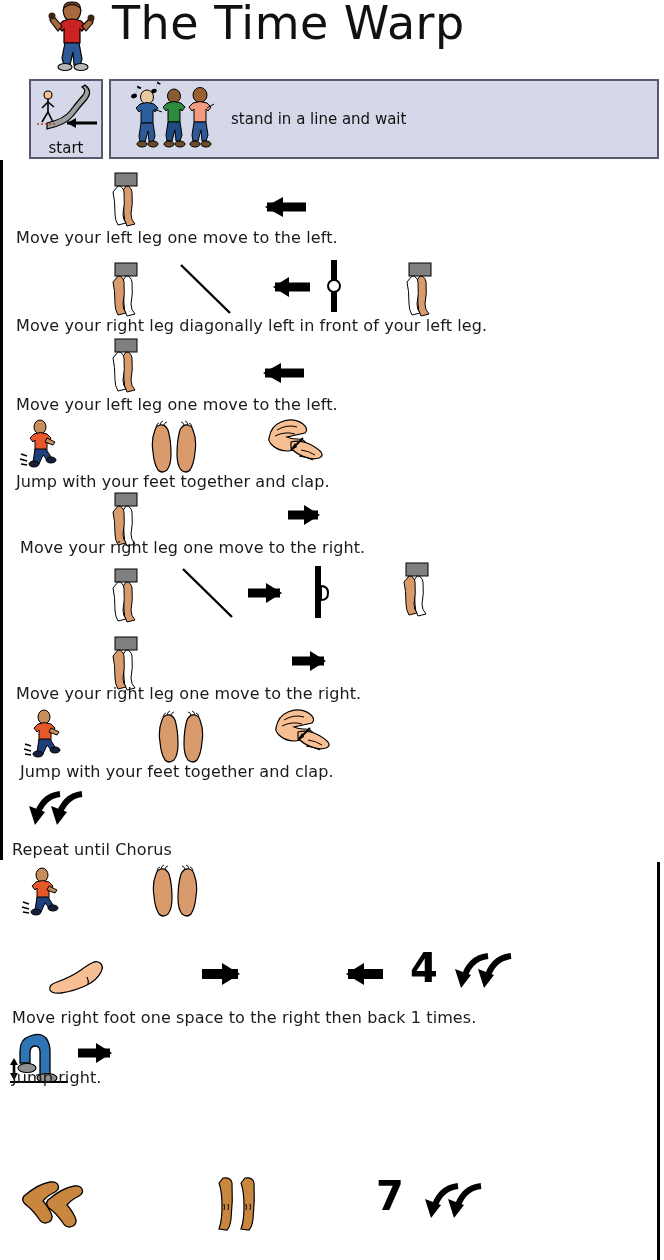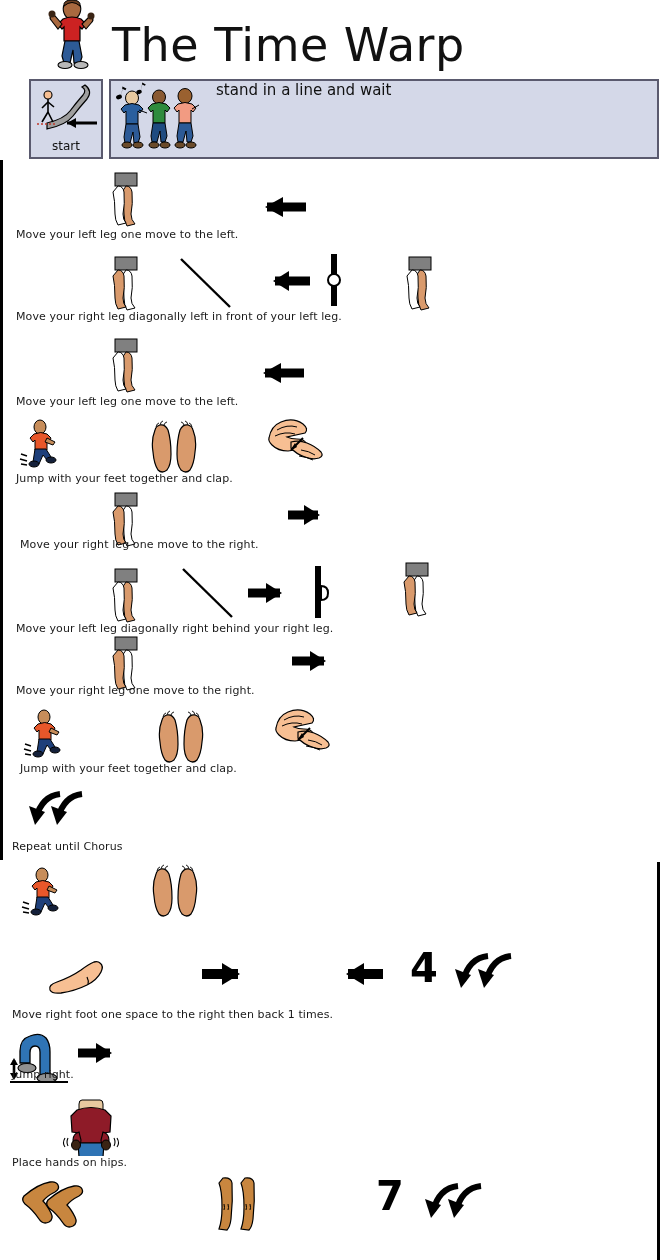--- a/index.html
+++ b/index.html
@@ -10,51 +10,51 @@
     overflow: hidden;
   }
   #page { position: relative; width: 664px; height: 1260px; background:#fff; }
 
   
   .border-left-top   { position:absolute; left:0; top:160px; width:3px; height:700px; background:#000; }
   .border-right-bot  { position:absolute; left:657px; top:862px; width:3px; height:398px; background:#000; }
 
   
   .header { position:absolute; left:0; top:0; width:664px; height:78px; }
-  .title-row { display:flex; align-items:flex-end; height:74px; padding-left:46px; }
+  .title-row { display:flex; align-items:flex-start; height:74px; padding-left:46px; }
   .title-text {
     font-family:"DejaVu Sans", sans-serif;
     font-size:46px; font-weight:400; color:#111;
     letter-spacing:0.5px; line-height:1; margin-left:14px;
     padding-bottom:6px;
   }
 
   
   .startbar { position:absolute; left:29px; top:79px; width:630px; height:80px; display:flex; gap:6px; }
   .start-box {
     width:74px; height:80px; background:#d4d8e8; border:2px solid #5a5a6e;
     display:flex; flex-direction:column; align-items:center; justify-content:flex-start;
     padding-top:2px;
   }
   .start-label {
-    font-family:"DejaVu Sans", sans-serif; font-size:12px; color:#111; margin-top:-2px;
+    font-family:"DejaVu Sans", sans-serif; font-size:15px; color:#111; margin-top:-2px;
   }
   .wait-box {
     flex:1; height:80px; background:#d4d8e8; border:2px solid #5a5a6e;
-    display:flex; padding-left:3px;
+    display:flex; align-items:center; padding-left:18px;
   }
   .wait-text {
     font-family:"DejaVu Sans", sans-serif; font-size:15px; color:#111; margin-left:10px;
   }
 
   
   .row { position:absolute; }
   .caption {
     position:absolute; font-family:"DejaVu Sans", sans-serif;
-    font-size:11px; color:#1a1a1a; white-space:nowrap; letter-spacing:0.1px;
+    font-size:16px; color:#1a1a1a; white-space:nowrap; letter-spacing:0.1px;
   }
   .ic { position:absolute; }
 
   
   .arrow { position:absolute; }
   .bignum {
     position:absolute; font-family:"DejaVu Sans", sans-serif;
     font-weight:bold; font-size:40px; color:#000; line-height:1;
   }
 </style>
@@ -161,21 +161,21 @@
     </span>
     <span class="arrow" style="left:245px;top:28px;">
       <svg width="62" height="22" viewBox="0 0 62 22">
         <line x1="61" y1="11" x2="22" y2="11" stroke="#000" stroke-width="9"></line>
         <polygon points="20,11 38,1 38,21" fill="#000"></polygon>
       </svg>
     </span>
     <span class="caption" style="left:16px;top:60px;">Move your left leg one move to the left.</span>
   </div>
 
-  <div class="row" style="left:0;top:252px;width:647px;height:82px;">
+  <div class="row" style="left:0;top:258px;width:647px;height:82px;">
     <span class="ic" style="left:104px;top:4px;">
       <svg width="46" height="58" viewBox="0 0 46 58">
         <rect x="11" y="1" width="22" height="13" fill="#808080" stroke="#000" stroke-width="1"></rect>
         <path d="M22 14 q5 0 6 6 q1 12 -1 22 q0 6 4 10 l-8 2 q-3 -5 -3 -12 q0 -14 -2 -22z" fill="#ffffff" stroke="#000" stroke-width="1"></path>
         <path d="M14 14 q5 0 6 6 q1 12 -1 22 q0 6 3 9 l-8 2 q-3 -5 -3 -11 q0 -14 -2 -22z" fill="#d99a6c" stroke="#000" stroke-width="1"></path>
       </svg>
     </span>
     <span class="ic" style="left:178px;top:4px;">
       <svg width="58" height="54" viewBox="0 0 58 54">
         <line x1="3" y1="3" x2="52" y2="51" stroke="#000" stroke-width="2.4"></line>
@@ -307,21 +307,20 @@
         <path d="M9 20 q7 0 7 7 q0 7 -7 7z" fill="#fff" stroke="#000" stroke-width="2"></path>
       </svg>
     </span>
     <span class="ic" style="left:395px;top:0px;">
       <svg width="46" height="58" viewBox="0 0 46 58">
         <rect x="11" y="1" width="22" height="13" fill="#808080" stroke="#000" stroke-width="1"></rect>
         <path d="M22 14 q5 0 6 6 q1 12 -1 22 q0 6 4 10 l-8 2 q-3 -5 -3 -12 q0 -14 -2 -22z" fill="#ffffff" stroke="#000" stroke-width="1"></path>
         <path d="M14 14 q5 0 6 6 q1 12 -1 22 q0 6 3 9 l-8 2 q-3 -5 -3 -11 q0 -14 -2 -22z" fill="#d99a6c" stroke="#000" stroke-width="1"></path>
       </svg>
     </span>
-    <span class="caption" style="left:16px;top:60px;">Move your left leg diagonally right behind your right leg.</span>
   </div>
 
   <div class="row" style="left:0;top:636px;width:664px;height:76px;">
     <span class="ic" style="left:104px;top:0px;">
       <svg width="46" height="58" viewBox="0 0 46 58">
         <rect x="11" y="1" width="22" height="13" fill="#808080" stroke="#000" stroke-width="1"></rect>
         <path d="M22 14 q5 0 6 6 q1 12 -1 22 q0 6 4 10 l-8 2 q-3 -5 -3 -12 q0 -14 -2 -22z" fill="#ffffff" stroke="#000" stroke-width="1"></path>
         <path d="M14 14 q5 0 6 6 q1 12 -1 22 q0 6 3 9 l-8 2 q-3 -5 -3 -11 q0 -14 -2 -22z" fill="#d99a6c" stroke="#000" stroke-width="1"></path>
       </svg>
     </span>
@@ -466,40 +465,20 @@
     </span>
     <span class="arrow" style="left:78px;top:14px;">
       <svg width="52" height="22" viewBox="0 0 52 22">
         <line x1="0" y1="11" x2="32" y2="11" stroke="#000" stroke-width="9"></line>
         <polygon points="34,11 18,1 18,21" fill="#000"></polygon>
       </svg>
     </span>
     <span class="caption" style="left:12px;top:40px;">Jump right.</span>
   </div>
 
-  <div class="row" style="left:0;top:1098px;width:664px;height:72px;">
-    <span class="ic" style="left:60px;top:0px;">
-      <svg width="64" height="58" viewBox="0 0 64 58">
-        <path d="M22 2 h18 q3 0 3 4 v6 h-24 v-6 q0 -4 3 -4z" fill="#e8c9a0" stroke="#000" stroke-width="1"></path>
-        <path d="M17 12 q14 -5 28 0 l6 6 -1 16 -7 1 v10 h-24 v-10 l-7 -1 -1 -16z" fill="#8e1b28" stroke="#000" stroke-width="1.2"></path>
-        <path d="M18 45 h26 l-1 14 h-24z" fill="#2f74b5" stroke="#000" stroke-width="1.2"></path>
-        <path d="M19 34 q-6 2 -6 8 q0 5 4 5 q4 0 4 -5z" fill="#8e1b28" stroke="#000" stroke-width="1.1"></path>
-        <path d="M43 34 q6 2 6 8 q0 5 -4 5 q-4 0 -4 -5z" fill="#8e1b28" stroke="#000" stroke-width="1.1"></path>
-        <ellipse cx="16" cy="47" rx="4.5" ry="5" fill="#3a2414" stroke="#000" stroke-width="1"></ellipse>
-        <ellipse cx="46" cy="47" rx="4.5" ry="5" fill="#3a2414" stroke="#000" stroke-width="1"></ellipse>
-        <g stroke="#000" stroke-width="1.1" fill="none">
-          <path d="M8 40 q-2 4 0 8"></path>
-            <path d="M5 40 q-3 5 0 9"></path>
-          <path d="M54 40 q2 4 0 8"></path>
-            <path d="M57 40 q3 5 0 9"></path>
-        </g>
-      </svg>
-    </span>
-    <span class="caption" style="left:12px;top:58px;">Place hands on hips.</span>
-  </div>
 
   <div class="row" style="left:0;top:1176px;width:664px;height:84px;">
     <span class="ic" style="left:18px;top:4px;">
       <svg width="70" height="54" viewBox="0 0 70 54">
         <path d="M6 16 q14 -12 26 -14 q6 -1 8 3 q2 4 -3 7 q-8 4 -12 9 q4 4 8 12 q3 6 -2 9 q-6 3 -10 -3 q-6 -9 -14 -15 q-4 -4 -1 -8z" fill="#c8863f" stroke="#000" stroke-width="1.3"></path>
         <path d="M30 20 q14 -12 26 -14 q6 -1 8 3 q2 4 -3 7 q-8 4 -12 9 q4 4 8 12 q3 6 -2 9 q-6 3 -10 -3 q-6 -9 -14 -15 q-4 -4 -1 -8z" fill="#c8863f" stroke="#000" stroke-width="1.3"></path>
       </svg>
     </span>
     <span class="ic" style="left:212px;top:0px;">
       <svg width="52" height="56" viewBox="0 0 52 56">

